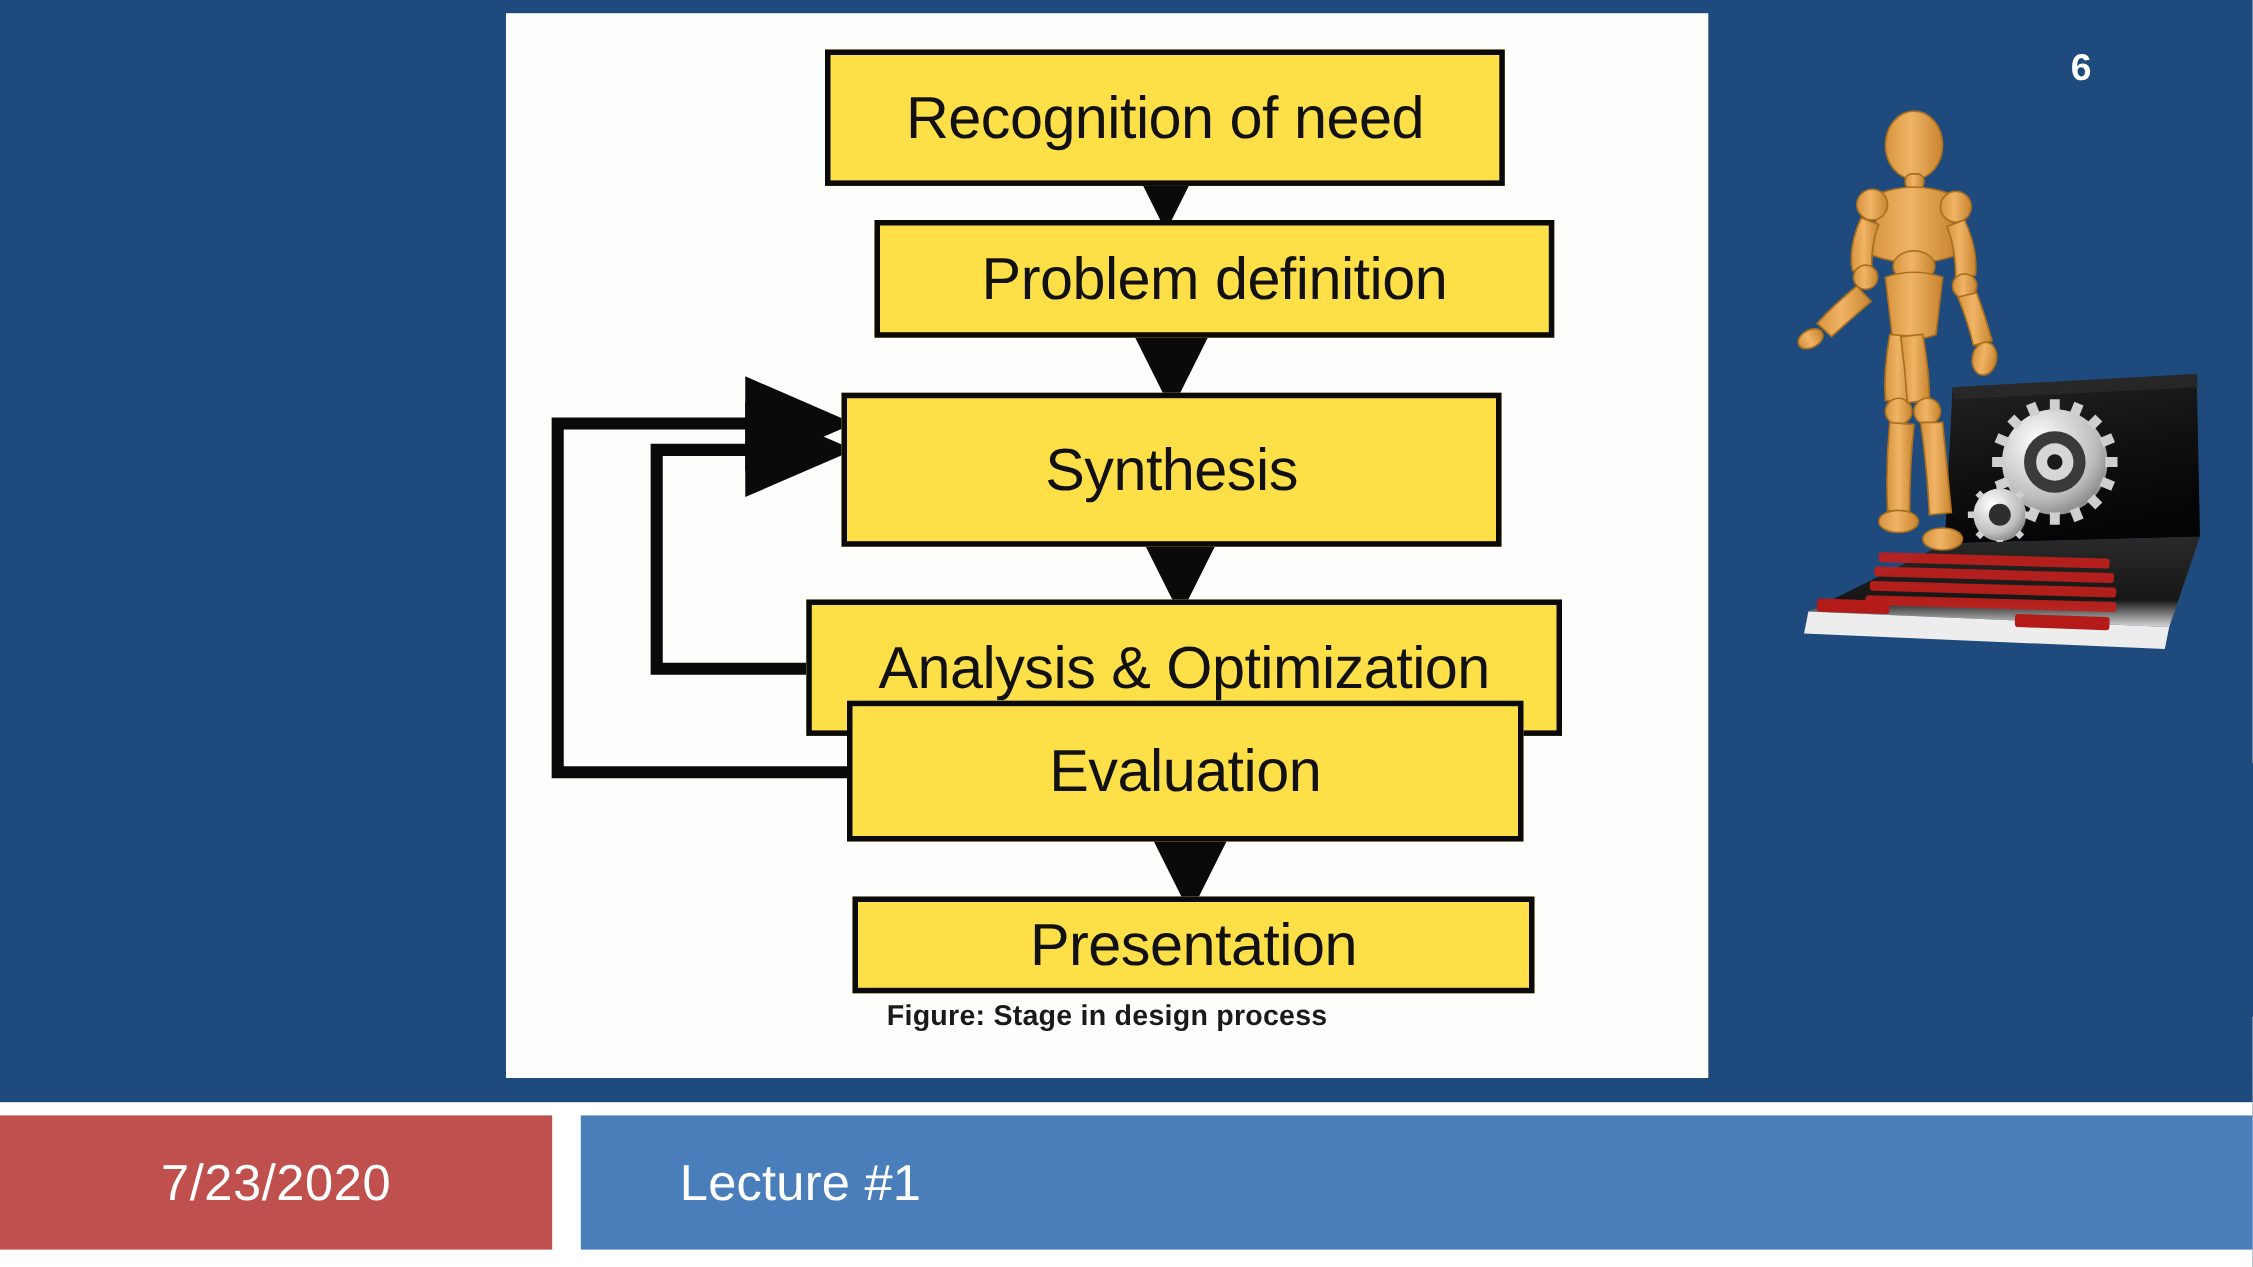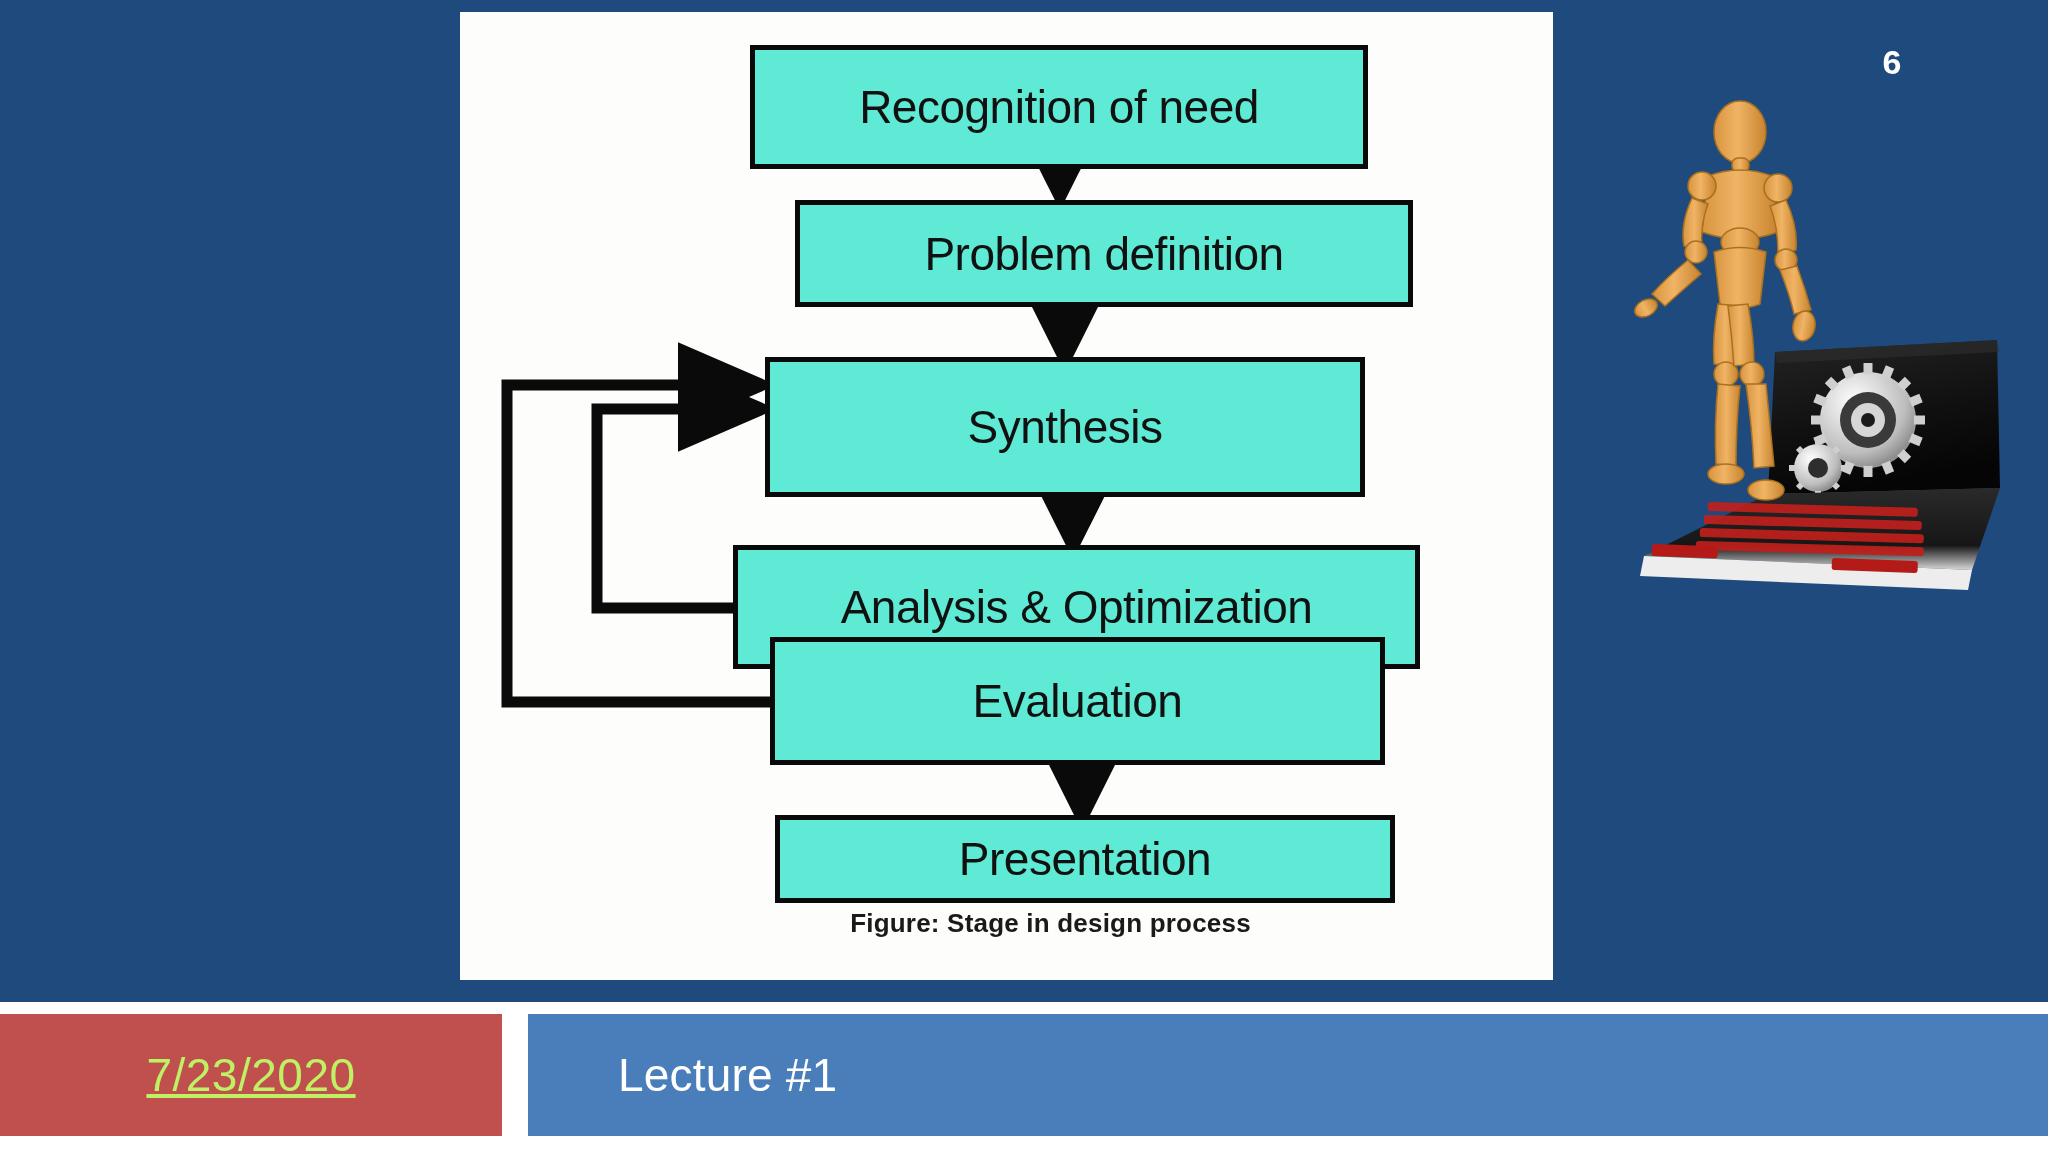--- a/index.html
+++ b/index.html
@@ -51,28 +51,28 @@
     position: absolute;
     left: 0;
     top: 0;
     width: 1093px;
     height: 968px;
   }
 
   .fc-box {
     position: absolute;
     border: 5px solid #0a0a0a;
-    background: #5eead4;
+    background: #fde047;
     box-sizing: border-box;
     display: flex;
     align-items: center;
     justify-content: center;
     color: #111111;
     font-family: "Liberation Sans", sans-serif;
-    font-size: 46px;
+    font-size: 54px;
     font-weight: 400;
     letter-spacing: -0.5px;
     white-space: nowrap;
   }
 
   #box-recognition { left: 290px; top: 33px;  width: 618px; height: 124px; }
   #box-problem     { left: 298px; top: 188px; width: 618px; height: 107px; margin-left: 37px; }
   #box-synthesis   { left: 305px; top: 345px; width: 600px; height: 140px; }
   #box-analysis    { left: 273px; top: 533px; width: 687px; height: 124px; }
   #box-evaluation  { left: 310px; top: 625px; width: 615px; height: 128px; }
@@ -93,21 +93,20 @@
     position: absolute;
     left: 0;
     top: 896px;
     width: 1093px;
     text-align: center;
     font-family: "Liberation Sans", sans-serif;
     font-size: 26px;
     font-weight: bold;
     color: #1a1a1a;
     letter-spacing: 0.2px;
-    margin-left: 44px;
   }
 
   
   #illustration {
     position: absolute;
     left: 1600px;
     top: 90px;
     width: 420px;
     height: 560px;
   }
@@ -134,26 +133,25 @@
     left: 0px;
     top: 1014px;
     width: 502px;
     height: 122px;
     background: #C0504D;
     display: flex;
     align-items: center;
     justify-content: center;
   }
   #date-text {
-    color: #bef264;
+    color: #ffffff;
     font-family: "Liberation Sans", sans-serif;
     font-size: 46px;
     font-weight: 400;
     letter-spacing: 0.5px;
-    text-decoration: underline;
   }
   #footer-bar {
     position: absolute;
     left: 528px;
     top: 1014px;
     width: 1520px;
     height: 122px;
     background: #4A7EBB;
     display: flex;
     align-items: center;

